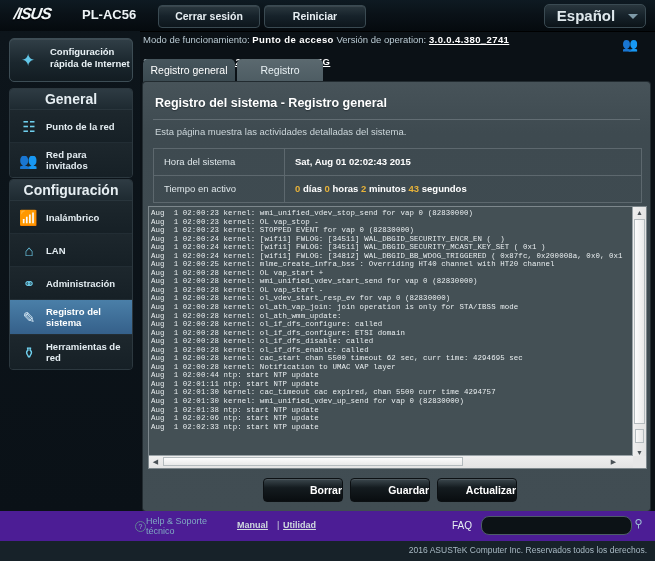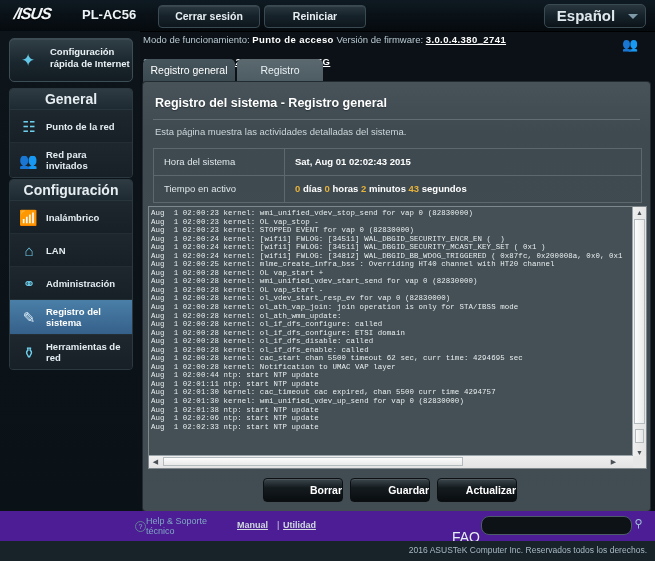--- a/index.html
+++ b/index.html
@@ -132,21 +132,21 @@
   .footer{position:absolute;left:0;top:511px;width:655px;height:30px;background:#4c1d95;}
   .f-help{position:absolute;left:146px;top:5px;font-size:9px;color:#7fa7c2;line-height:10px;
     width:70px;cursor:pointer;}
   .f-qmark{position:absolute;left:135px;top:10px;width:9px;height:9px;border:1px solid #5f7f93;
     border-radius:50%;font-size:7px;line-height:9px;text-align:center;color:#8fb3c8;}
   .f-manual{position:absolute;left:237px;top:9px;font-size:9px;color:#cfd9de;
     text-decoration:underline;cursor:pointer;font-weight:bold;}
   .f-sep{position:absolute;left:277px;top:9px;font-size:9px;color:#cfd9de;}
   .f-util{position:absolute;left:283px;top:9px;font-size:9px;color:#cfd9de;
     text-decoration:underline;cursor:pointer;font-weight:bold;}
-  .f-faq{position:absolute;left:452px;top:18px;font-size:14px;color:#e6eef2;text-align:center;}
+  .f-faq{position:absolute;left:452px;top:9px;font-size:10px;color:#e6eef2;text-align:center;}
   .f-search{position:absolute;left:481px;top:5px;width:145px;height:15px;border-radius:8px;
     border:1px solid #4d5d67;background:#0c1216;}
   .f-searchbtn{position:absolute;left:630px;top:4px;width:17px;height:17px;border-radius:50%;
     color:#9ec2d6;font-size:11px;line-height:17px;text-align:center;cursor:pointer;}
   .copyright{position:absolute;left:0;top:541px;width:655px;height:20px;
     background:#172229;}
   .copyright span{position:absolute;right:8px;top:4px;font-size:8.5px;color:#a9bac4;}
 </style>
 </head>
 <body>
@@ -161,21 +161,21 @@
     <div class="langbox">
       <div class="lbl">Español</div>
       <div class="caret"></div>
     </div>
   </div>
 
   <div class="infostrip">
     <div class="infoline l1">
       <span>Modo de funcionamiento:</span>
       <b>Punto de acceso</b>
-      <span>Versión de firmware:</span>
+      <span>Versión de operation:</span>
       <u>3.0.0.4.380_2741</u>
     </div>
     <div class="infoline l2">
       <span>SSID:</span>
       <u>PL-AC56_08_2G</u>
       <u>PL-AC56_08_5G</u>
     </div>
     <div class="people-icon">👥</div>
   </div>
 

